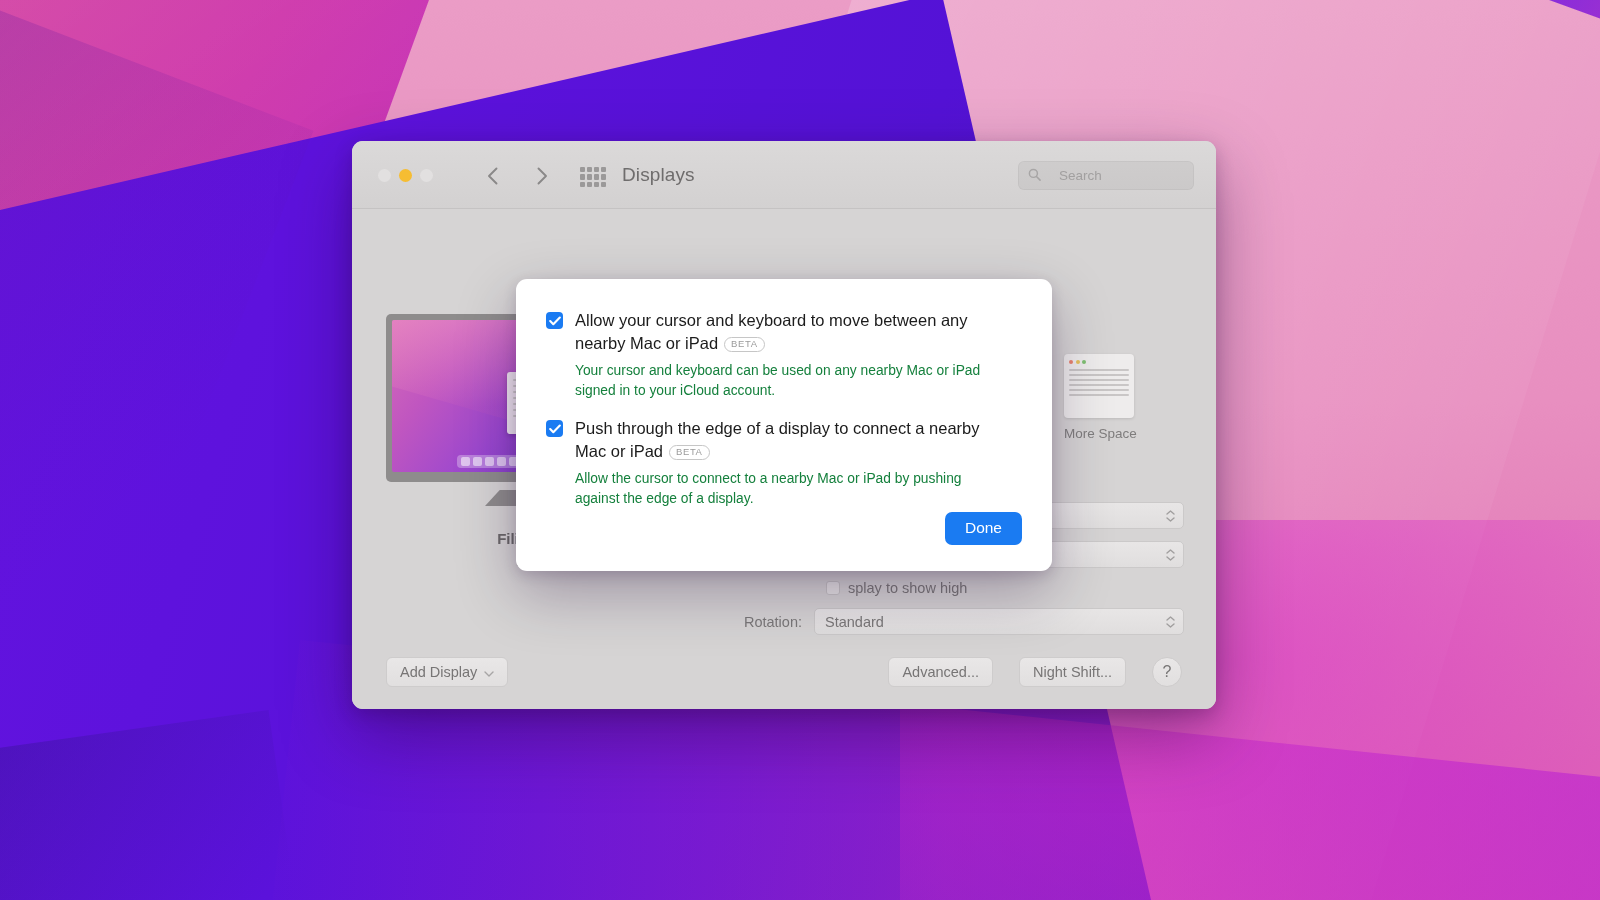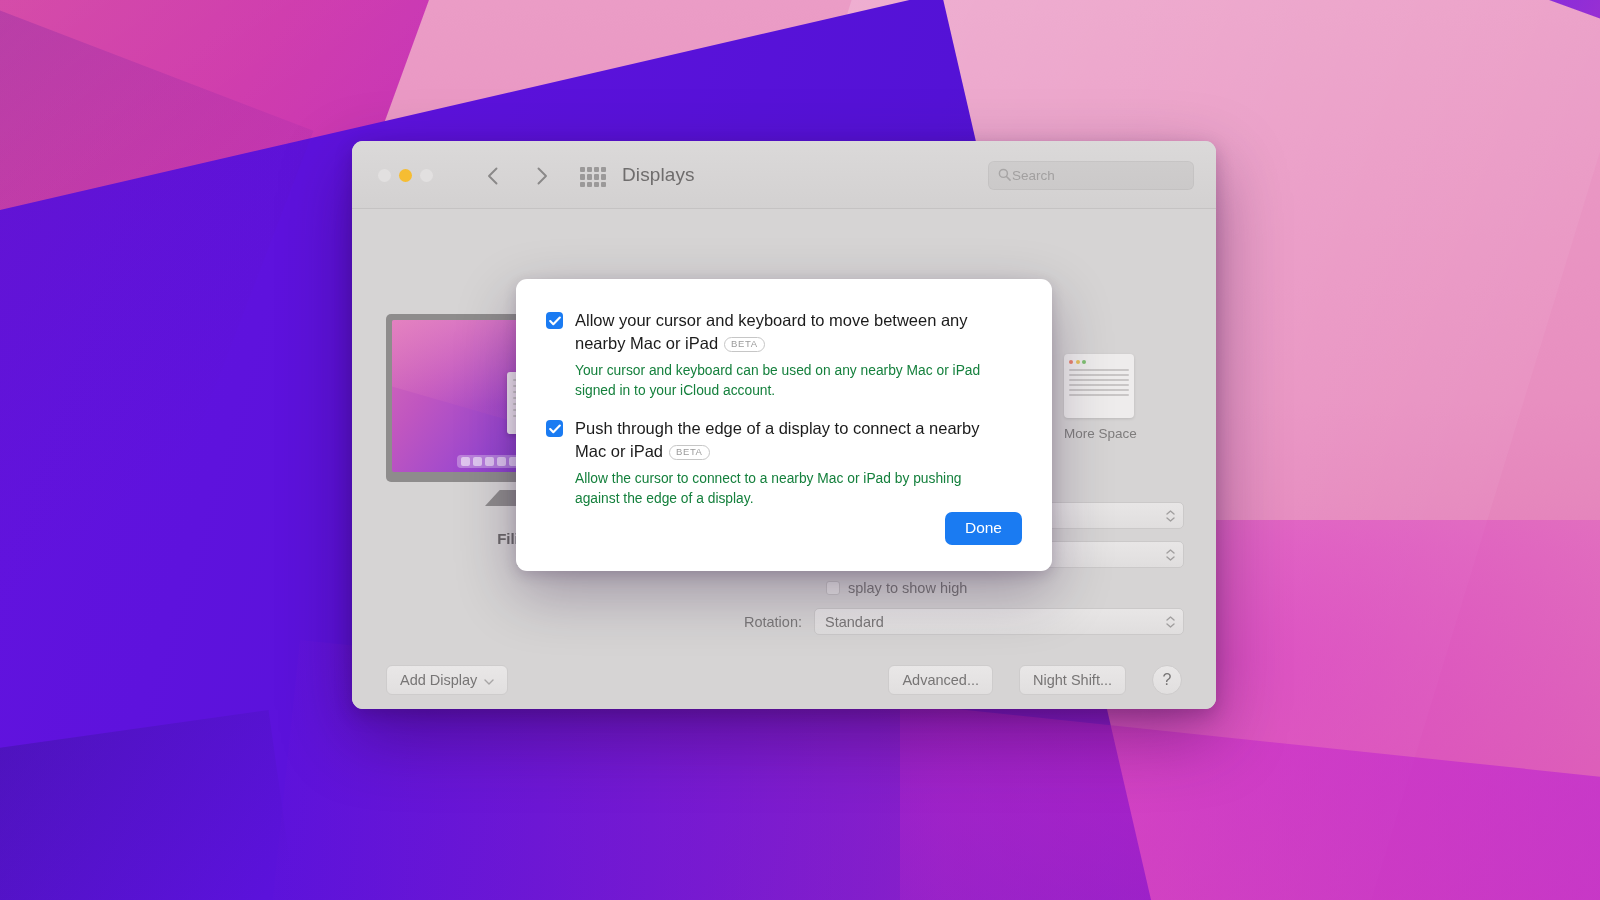--- a/index.html
+++ b/index.html
@@ -113,24 +113,24 @@
   }
   #grid-icon i { background:#9b9999; border-radius:1px; display:block; }
 
   #win-title {
     position:absolute; left:270px; top:23px;
     font-size:19px; color:#6f6d6d; font-weight:400; letter-spacing:0.1px;
   }
 
   #search-box {
     position:absolute; right:22px; top:20px;
-    width:206px; height:29px; border-radius:6px;
+    width:176px; height:29px; border-radius:6px;
     background:rgba(0,0,0,0.045);
     border:1px solid rgba(0,0,0,0.045);
-    display:flex; align-items:center; padding:0 9px; gap:1px;
+    display:flex; align-items:center; padding:0 9px; gap:18px;
   }
   #search-icon { flex:0 0 auto; opacity:0.38; }
   #search-text { font-size:13.5px; color:#a2a0a0; }
 
   
   #body-area { position:relative; height:500px; background:#d6d4d4; }
 
   
   #display-preview { position:absolute; left:34px; top:105px; width:290px; }
   #monitor {
@@ -233,21 +233,21 @@
     display:flex; flex-direction:column; gap:2px; opacity:0.55;
   }
   .check-row { display:flex; align-items:center; gap:8px; margin:2px 0 12px 122px; }
   .cb-sq {
     width:14px; height:14px; border-radius:3px;
     background:#e6e4e4; border:1px solid #c6c4c4;
   }
   .check-text { font-size:14.5px; color:#7a7878; }
 
   
-  #btn-row { position:absolute; left:0; right:0; bottom:10px; height:34px; }
+  #btn-row { position:absolute; left:0; right:0; bottom:18px; height:34px; }
   .pushbtn {
     position:absolute; height:30px; border-radius:6px;
     background:linear-gradient(#e9e7e7,#e1dfdf);
     border:1px solid #cecccc;
     display:flex; align-items:center; justify-content:center;
     font-size:14.5px; color:#77 7575; color:#777575;
     padding:0 13px; gap:7px;
   }
   #btn-add { left:34px; }
   #btn-advanced { right:223px; }

